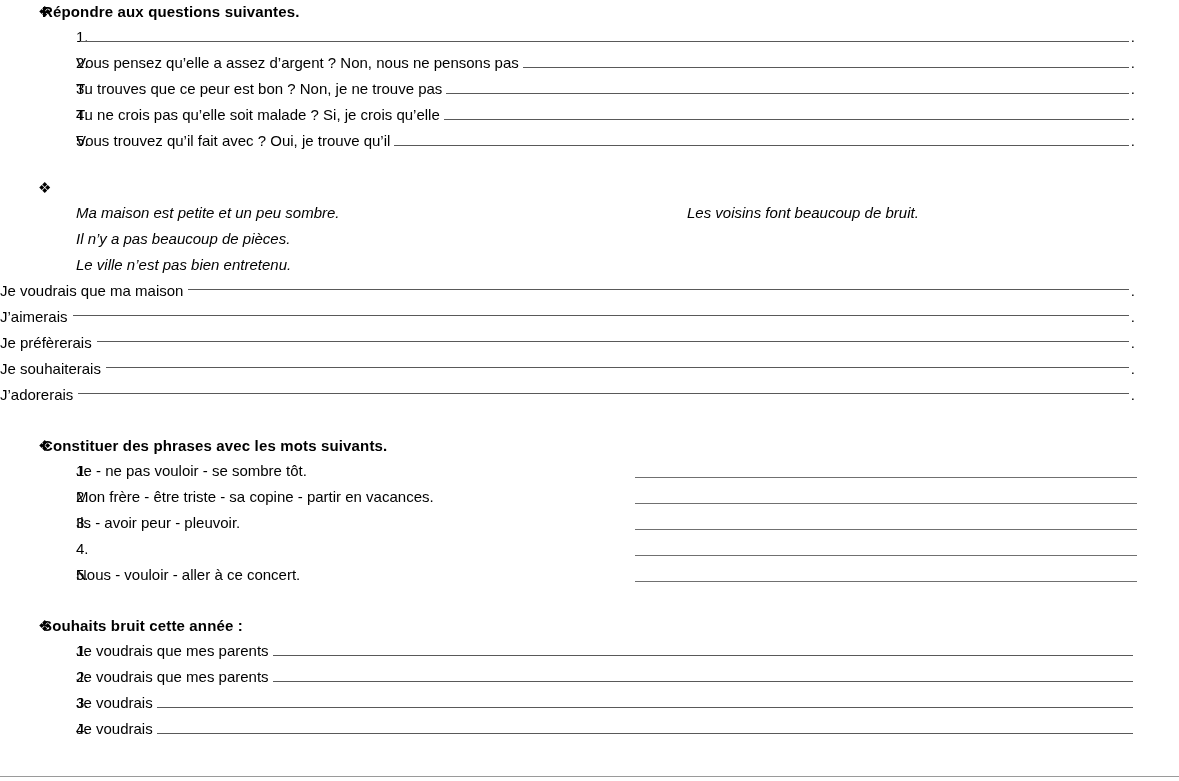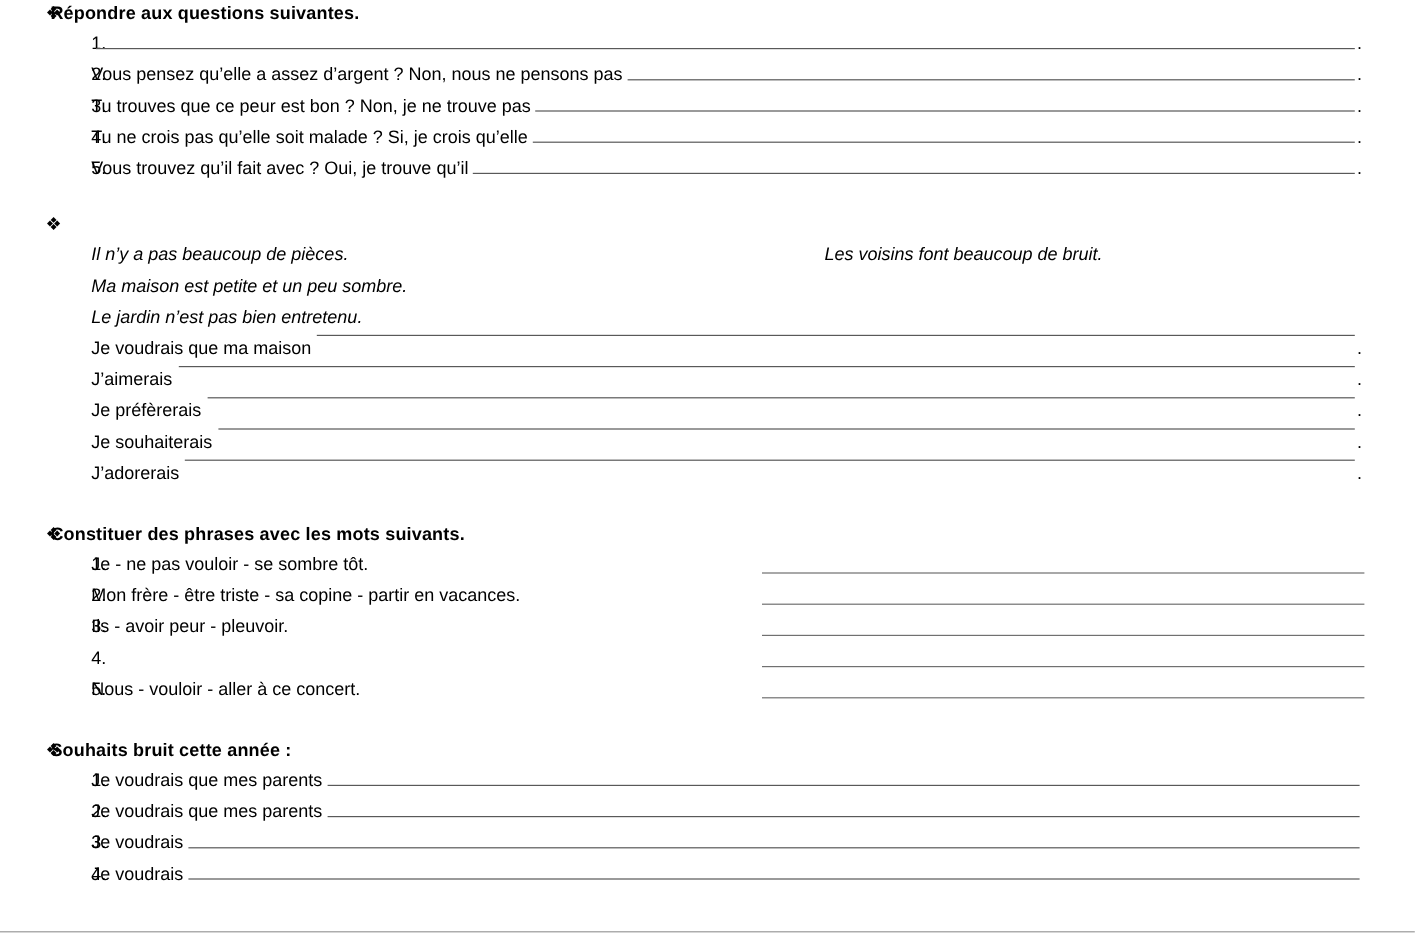--- a/index.html
+++ b/index.html
@@ -85,24 +85,23 @@
     font-size: 15px;
     padding-left: 2px;
   }
 
   
   .pad-right-s1 { padding-right: 44px; }
 
   
   .prow {
     display: flex;
-    align-items: flex-start;
+    align-items: center;
     line-height: 26px;
     font-size: 15px;
-    padding-left: 76px;
   }
   .prow .txt { white-space: nowrap; }
   .prow .fill {
     flex: 1 1 auto;
     height: 1px;
     margin: 0 0 4px 5px;
     border-bottom: 1.6px solid #595959;
   }
   .prow .dot { padding-left: 2px; }
 
@@ -197,23 +196,23 @@
   </div>
 
   <div class="gap-md"></div>
 
   <div class="section">
     <div class="section-head">
       <span class="bullet">❖</span>
     </div>
 
     <div class="italic-block">
+      <div class="italic-line">Ma maison est petite et un peu sombre.</div>
       <div class="italic-line">Il n’y a pas beaucoup de pièces.</div>
-      <div class="italic-line">Ma maison est petite et un peu sombre.</div>
-      <div class="italic-line">Le jardin n’est pas bien entretenu.</div>
+      <div class="italic-line">Le ville n’est pas bien entretenu.</div>
       <div class="italic-col-right">
         <div class="italic-line">Les voisins font beaucoup de bruit.</div>
       </div>
     </div>
 
     <div class="prow pad-right-s1">
       <span class="txt">Je voudrais que ma maison</span>
       <span class="fill"></span>
       <span class="dot">.</span>
     </div>

